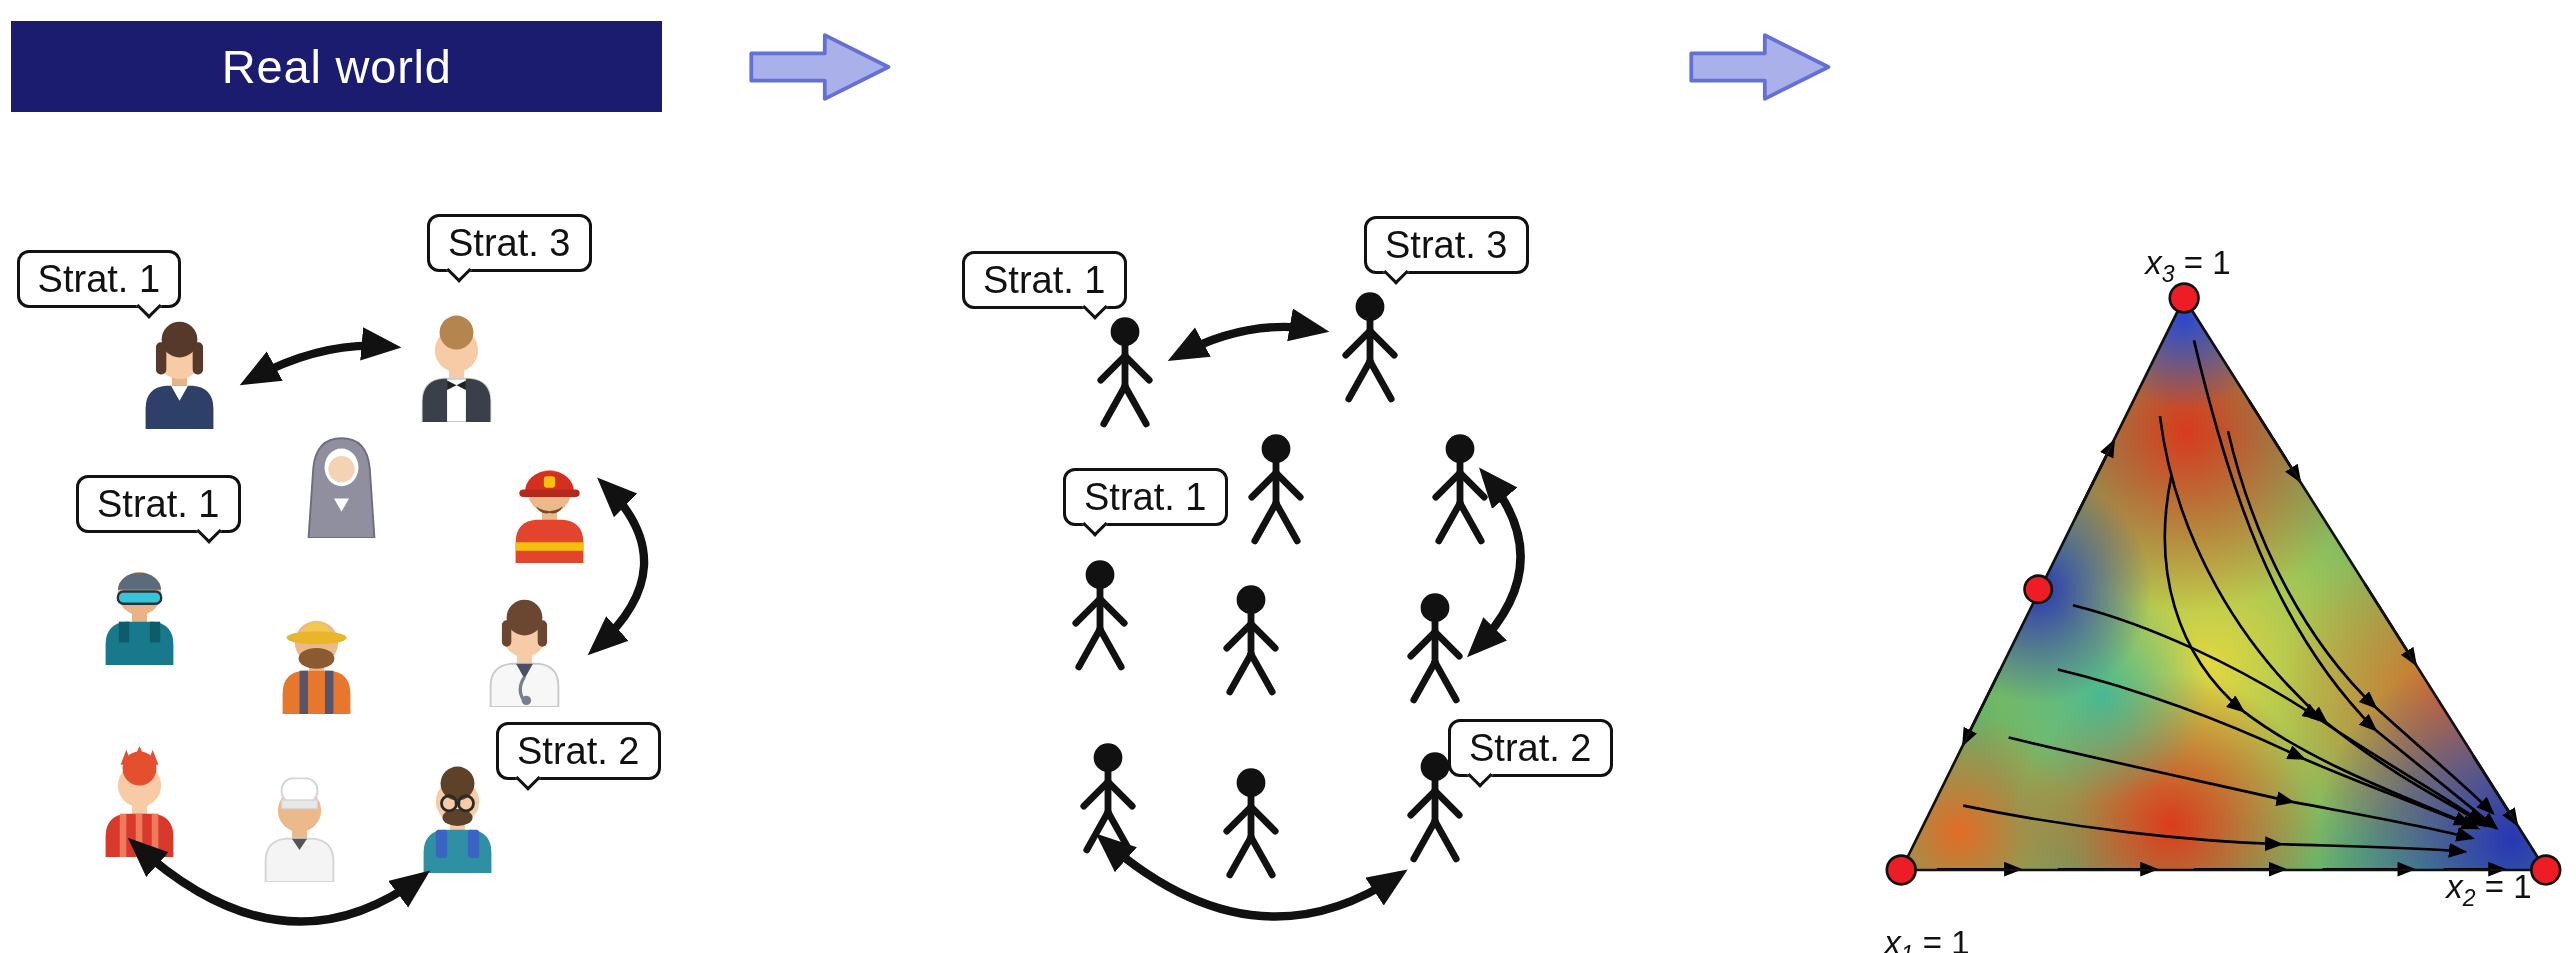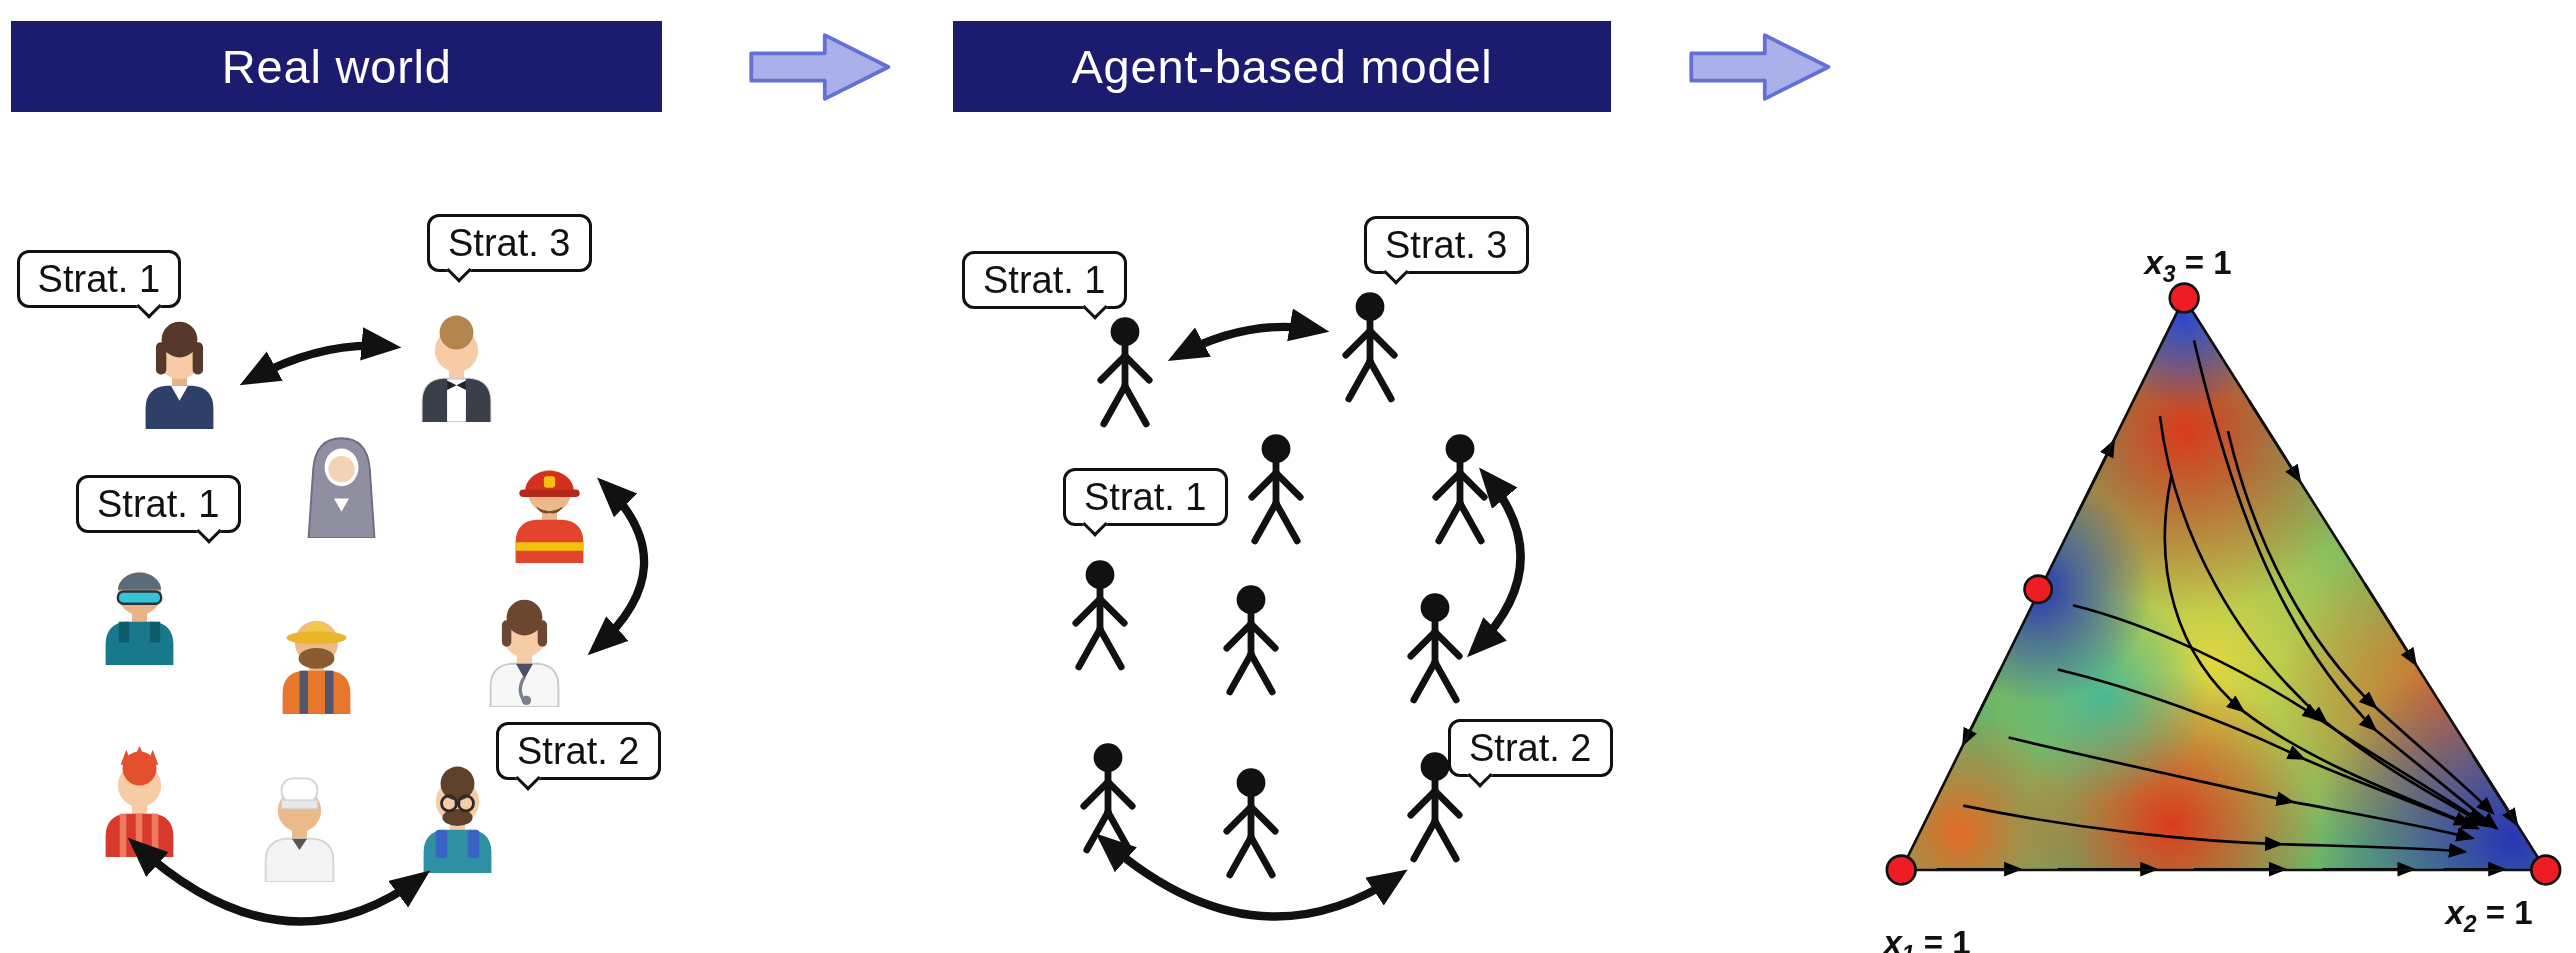--- a/index.html
+++ b/index.html
@@ -13,21 +13,21 @@
   .bubble{position:absolute;background:#ffffff;border:3px solid #111111;border-radius:12px;
           padding:4.5px 18px;font-size:38px;font-weight:500;color:#111111;z-index:10;white-space:nowrap;}
   .bubble::after{content:"";position:absolute;bottom:-9.8px;width:15px;height:15px;background:#ffffff;
           border-right:3px solid #111111;border-bottom:3px solid #111111;transform:rotate(45deg);}
   .tail-bl::after{left:19.7px;}
   .tail-br::after{right:19.7px;}
   .avatar{position:absolute;width:95px;height:113px;z-index:4;}
   .stick{position:absolute;width:76px;height:121px;z-index:4;}
   .overlay{position:absolute;left:0;top:0;z-index:6;pointer-events:none;}
   .tri{position:absolute;left:1846px;top:242px;z-index:2;}
-  .vlabel{position:absolute;font-size:33px;font-weight:bold;color:#111111;z-index:11;text-align:center;}
+  .vlabel{position:absolute;font-size:33px;font-weight:normal;color:#111111;z-index:11;text-align:center;}
   .vlabel .vvar{font-style:italic;}
   .vlabel sub{font-size:23px;font-style:italic;}
 </style>
 </head>
 <body>
 
 <div class="canvas">
 
   <svg width="0" height="0" style="position:absolute">
     <defs>
@@ -49,23 +49,20 @@
       </marker>
     </defs>
   </svg>
 
   <div class="hdr" style="left:11.3px;top:21px;width:651px;">
     <span>Real world</span>
   </div>
   <svg class="blockarrow" style="left:749px;top:29px;" width="144" height="76" viewBox="0 0 190 100">
     <polygon points="3,32 100,32 100,8 184,50 100,92 100,68 3,68" fill="#a9b0ea" stroke="#6470d4" stroke-width="5" stroke-linejoin="round"></polygon>
   </svg>
-  <div class="hdr" style="left:953px;top:21px;width:658px;">
-    <span>Agent-based model</span>
-  </div>
   <svg class="blockarrow" style="left:1689px;top:29px;" width="144" height="76" viewBox="0 0 190 100">
     <polygon points="3,32 100,32 100,8 184,50 100,92 100,68 3,68" fill="#a9b0ea" stroke="#6470d4" stroke-width="5" stroke-linejoin="round"></polygon>
   </svg>
 
   <div class="panel">
 
     <div class="bubble tail-br" style="left:16.6px;top:250px;">
       <span>Strat. 1</span>
     </div>
     <div class="bubble tail-bl" style="left:427px;top:214px;">
@@ -322,19 +319,19 @@
         <circle cx="254" cy="459" r="18"></circle>
       </g>
     </svg>
 
     <div class="vlabel" style="left:2105px;top:244px;width:166px;">
       <span class="vvar">x</span><sub>3</sub><span> = 1</span>
     </div>
     <div class="vlabel" style="left:1844px;top:924px;width:166px;">
       <span class="vvar">x</span><sub>1</sub><span> = 1</span>
     </div>
-    <div class="vlabel" style="left:2406px;top:894px;width:166px;">
+    <div class="vlabel" style="left:2406px;top:868px;width:166px;">
       <span class="vvar">x</span><sub>2</sub><span> = 1</span>
     </div>
   </div>
 
 </div>
 
 
 </body></html>

